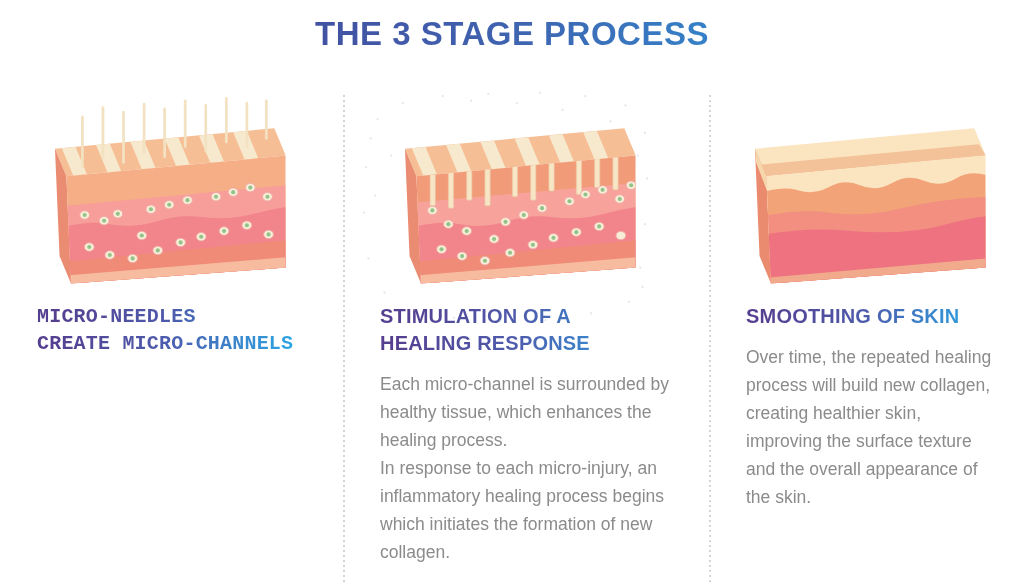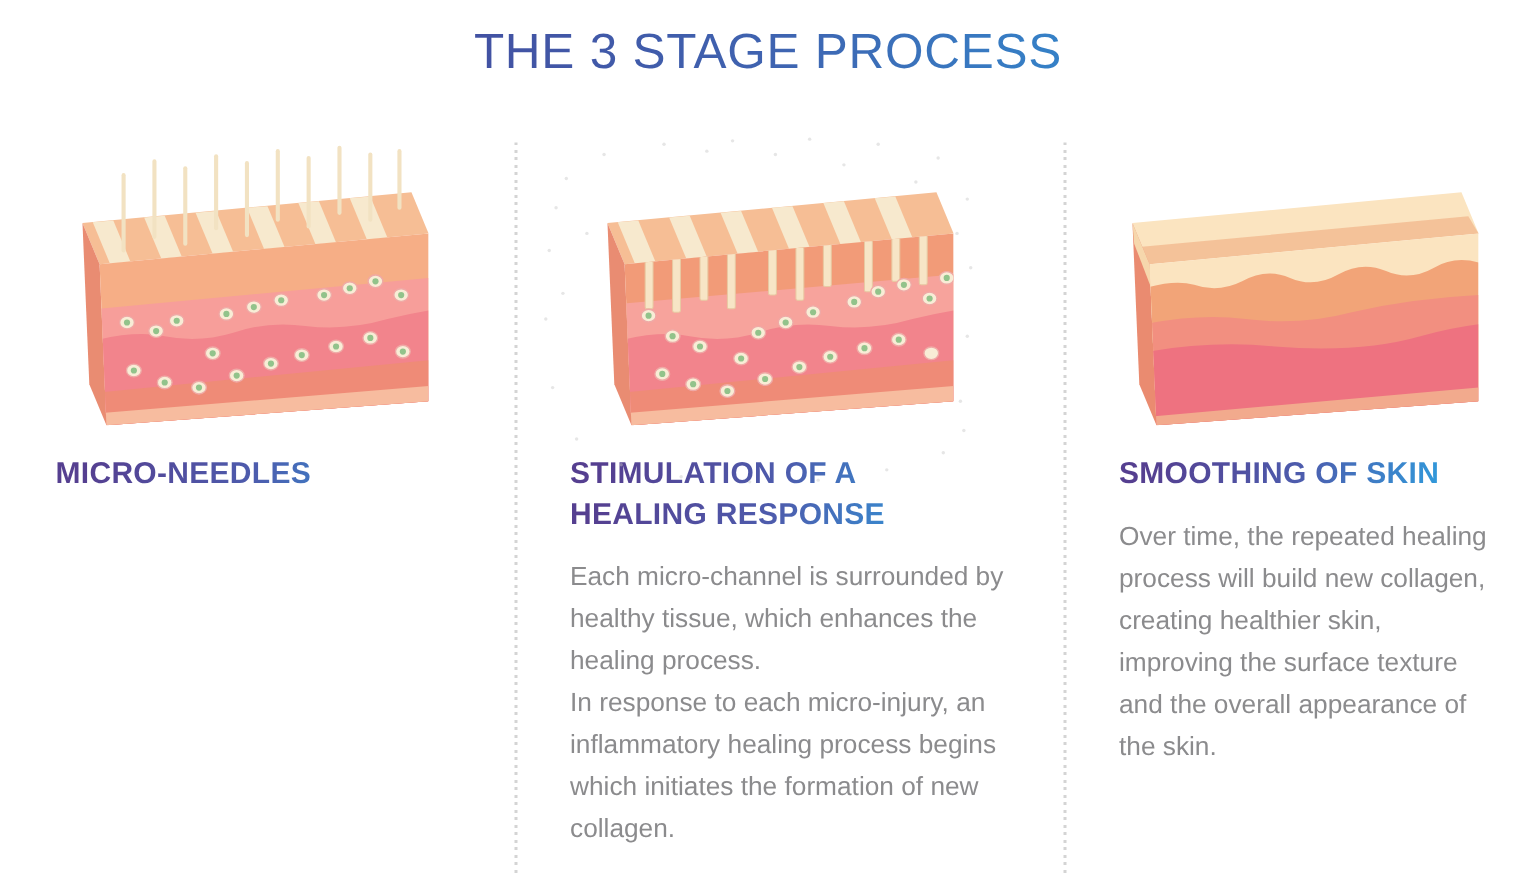--- a/index.html
+++ b/index.html
@@ -1,32 +1,32 @@
 <!DOCTYPE html>
 <html><head>
 <meta charset="utf-8">
 <style>
   html,body{margin:0;padding:0;background:#ffffff;}
   body{width:1024px;height:584px;overflow:hidden;font-family:"Liberation Sans",sans-serif;}
   .page{position:relative;width:1024px;height:584px;background:#ffffff;}
 
   .title{
     position:absolute;top:14px;left:0;width:100%;margin:0;text-align:center;
-    font-size:33px;font-weight:400;letter-spacing:.5px;line-height:40px;
+    font-size:33px;font-weight:700;letter-spacing:.5px;line-height:40px;
     background:linear-gradient(90deg,#463d92 8%,#3f63b0 50%,#29a5e3 92%);
     -webkit-background-clip:text;background-clip:text;color:transparent;
   }
 
   .divider{position:absolute;top:95px;bottom:0;width:2px;
     background:repeating-linear-gradient(to bottom,#d4d4d4 0 2px,transparent 2px 5px);}
   .d1{left:343px;}
   .d2{left:709px;}
 
   .col{position:absolute;top:85px;}
-  .col1{left:37px;width:276px;}
+  .col1{left:37px;width:276px;font-family:Liberation Mono, monospace;}
   .col2{left:380px;width:292px;}
   .col3{left:746px;width:252px;}
 
   .illus{display:block;width:297px;height:240px;margin:2px 0 -24px -30px;}
   .col2 .illus{margin-left:-23px;}
   .col3 .illus{margin-left:-39px;}
 
   .heading{
     margin:0 0 13px 0;font-size:20px;line-height:27px;font-weight:800;letter-spacing:.2px;
     background:linear-gradient(103deg,#553f90 8%,#4d5cad 48%,#2ba6e4 92%);
@@ -122,21 +122,21 @@
             <circle cx="132" cy="143" r="1.8"></circle>
             <circle cx="152" cy="136" r="1.8"></circle>
           <circle cx="170" cy="131" r="1.8"></circle>
             <circle cx="190" cy="126" r="1.8"></circle>
             <circle cx="210" cy="121" r="1.8"></circle>
           <circle cx="229" cy="129" r="1.8"></circle>
             <circle cx="118" cy="130" r="1.8"></circle>
         </g>
       </g>
     </svg>
-    <h2 class="heading"><span>MICRO-NEEDLES</span><br></h2>
+    <h2 class="heading"><span>MICRO-NEEDLES</span><br><span>CREATE MICRO-CHANNELS</span></h2>
   </section>
 
   <section class="col col3">
     <svg class="illus" viewBox="0 0 260 210" aria-hidden="true">
       <polygon points="52,78 244,60 234,36 42,54" fill="#FBE4C0"></polygon>
       <polygon points="52,78 244,60 238,50 46,68" fill="#F3B98E" opacity="0.8"></polygon>
       <polygon points="52,78 42,54 46,148 56,172" fill="#EA8B70"></polygon>
       <polygon points="52,78 42,54 43,66 53,92" fill="#F6D7AC"></polygon>
       <defs>
           <clipPath id="c3">

